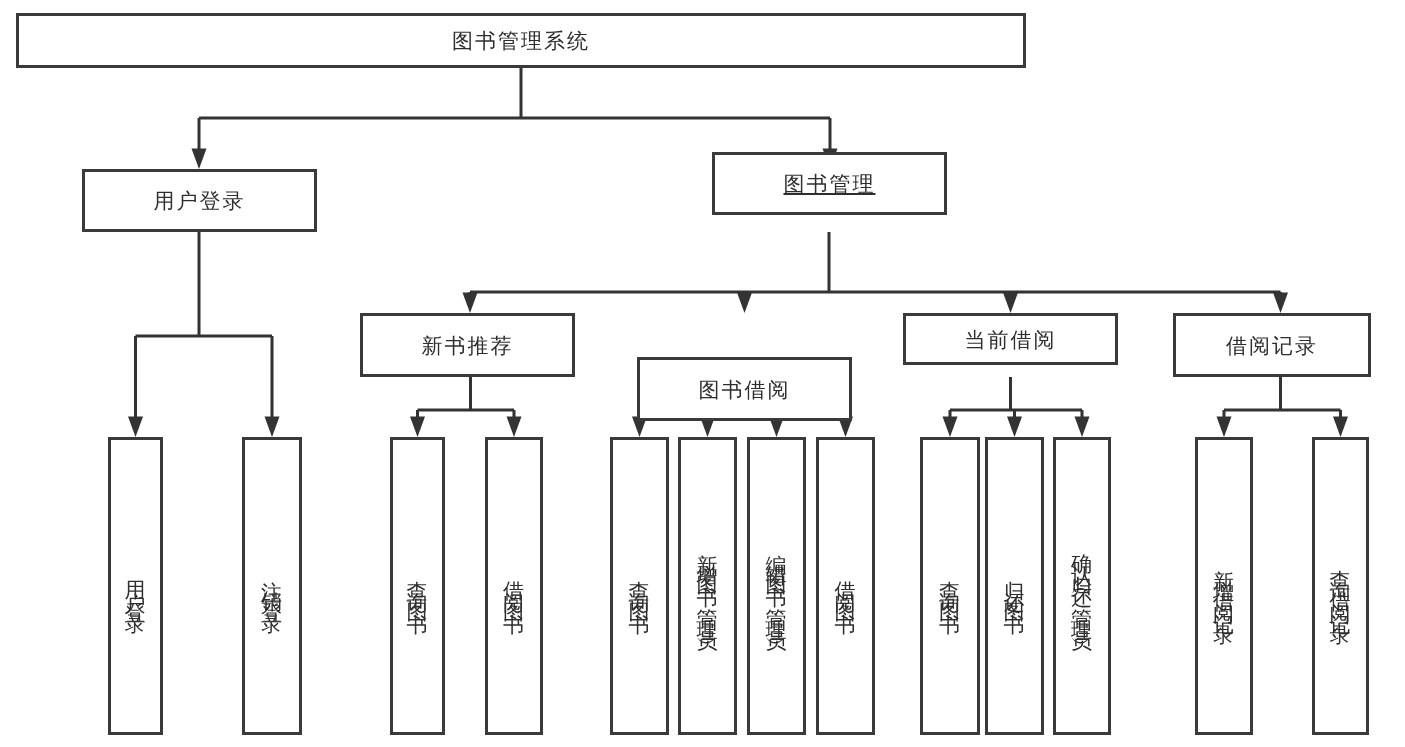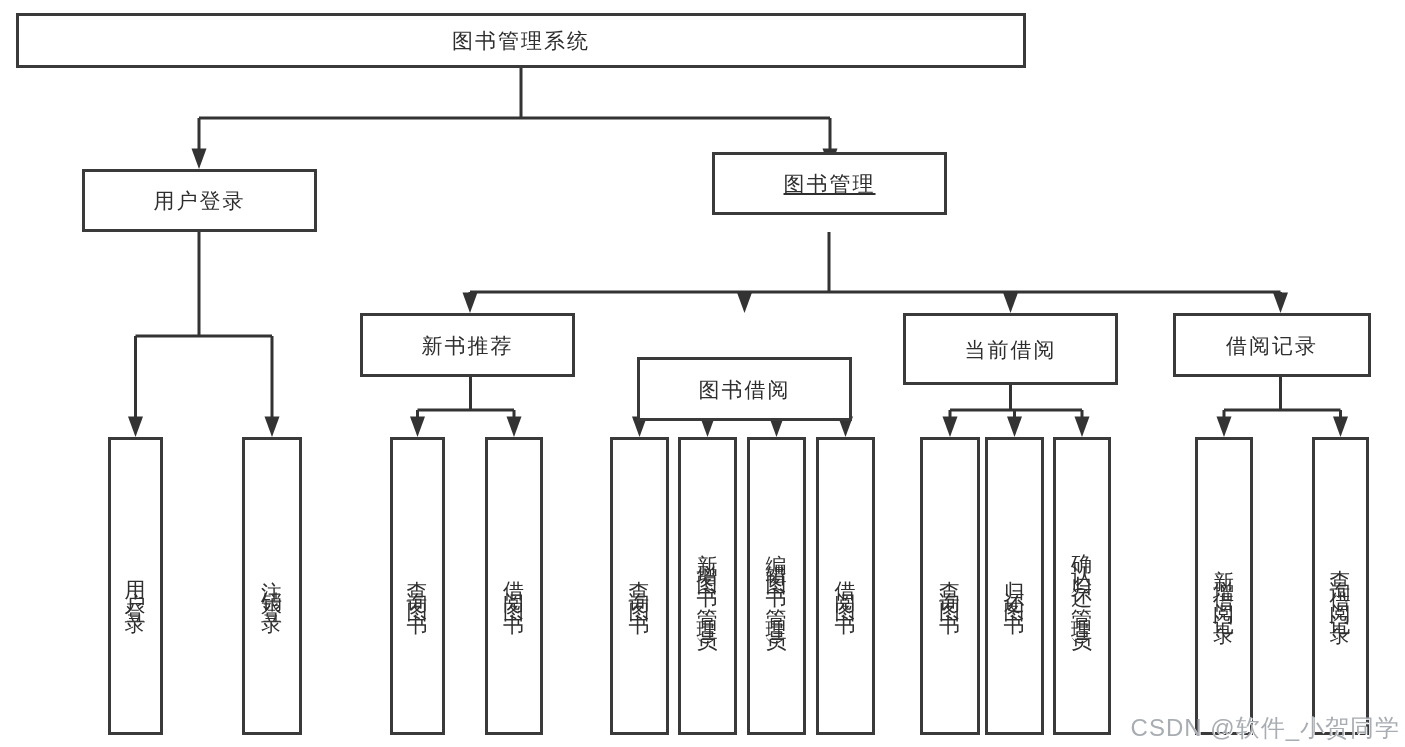--- a/index.html
+++ b/index.html
@@ -75,21 +75,21 @@
   <div class="box h" style="left:712px; top:152px; width:235px; height:63px;text-decoration:underline;">
     <span>图书管理</span>
   </div>
 
   <div class="box h" style="left:352px; top:313px; width:215px; height:64px;margin-left:8px;">
     <span>新书推荐</span>
   </div>
   <div class="box h" style="left:637px; top:313px; width:215px; height:64px;margin-top:44px;">
     <span>图书借阅</span>
   </div>
-  <div class="box h" style="left:903px; top:313px; width:215px; height:72px;">
+  <div class="box h" style="left:903px; top:313px; width:215px; height:52px;">
     <span>当前借阅</span>
   </div>
   <div class="box h" style="left:1173px; top:313px; width:198px; height:64px;">
     <span>借阅记录</span>
   </div>
 
   <div class="box v" style="left:108px; top:437px; width:55px; height:298px;">
     <span>用户登录</span>
   </div>
   <div class="box v" style="left:242px; top:437px; width:60px; height:298px;">
@@ -126,15 +126,14 @@
     <span>确认归还（管理员）</span>
   </div>
 
   <div class="box v" style="left:1195px; top:437px; width:58px; height:298px;">
     <span>新增借阅记录</span>
   </div>
   <div class="box v" style="left:1312px; top:437px; width:57px; height:298px;">
     <span>查询借阅记录</span>
   </div>
 
-  <div class="watermark">CSDN @软件_小贺同学</div>
 
 </div>
 
 </body></html>

